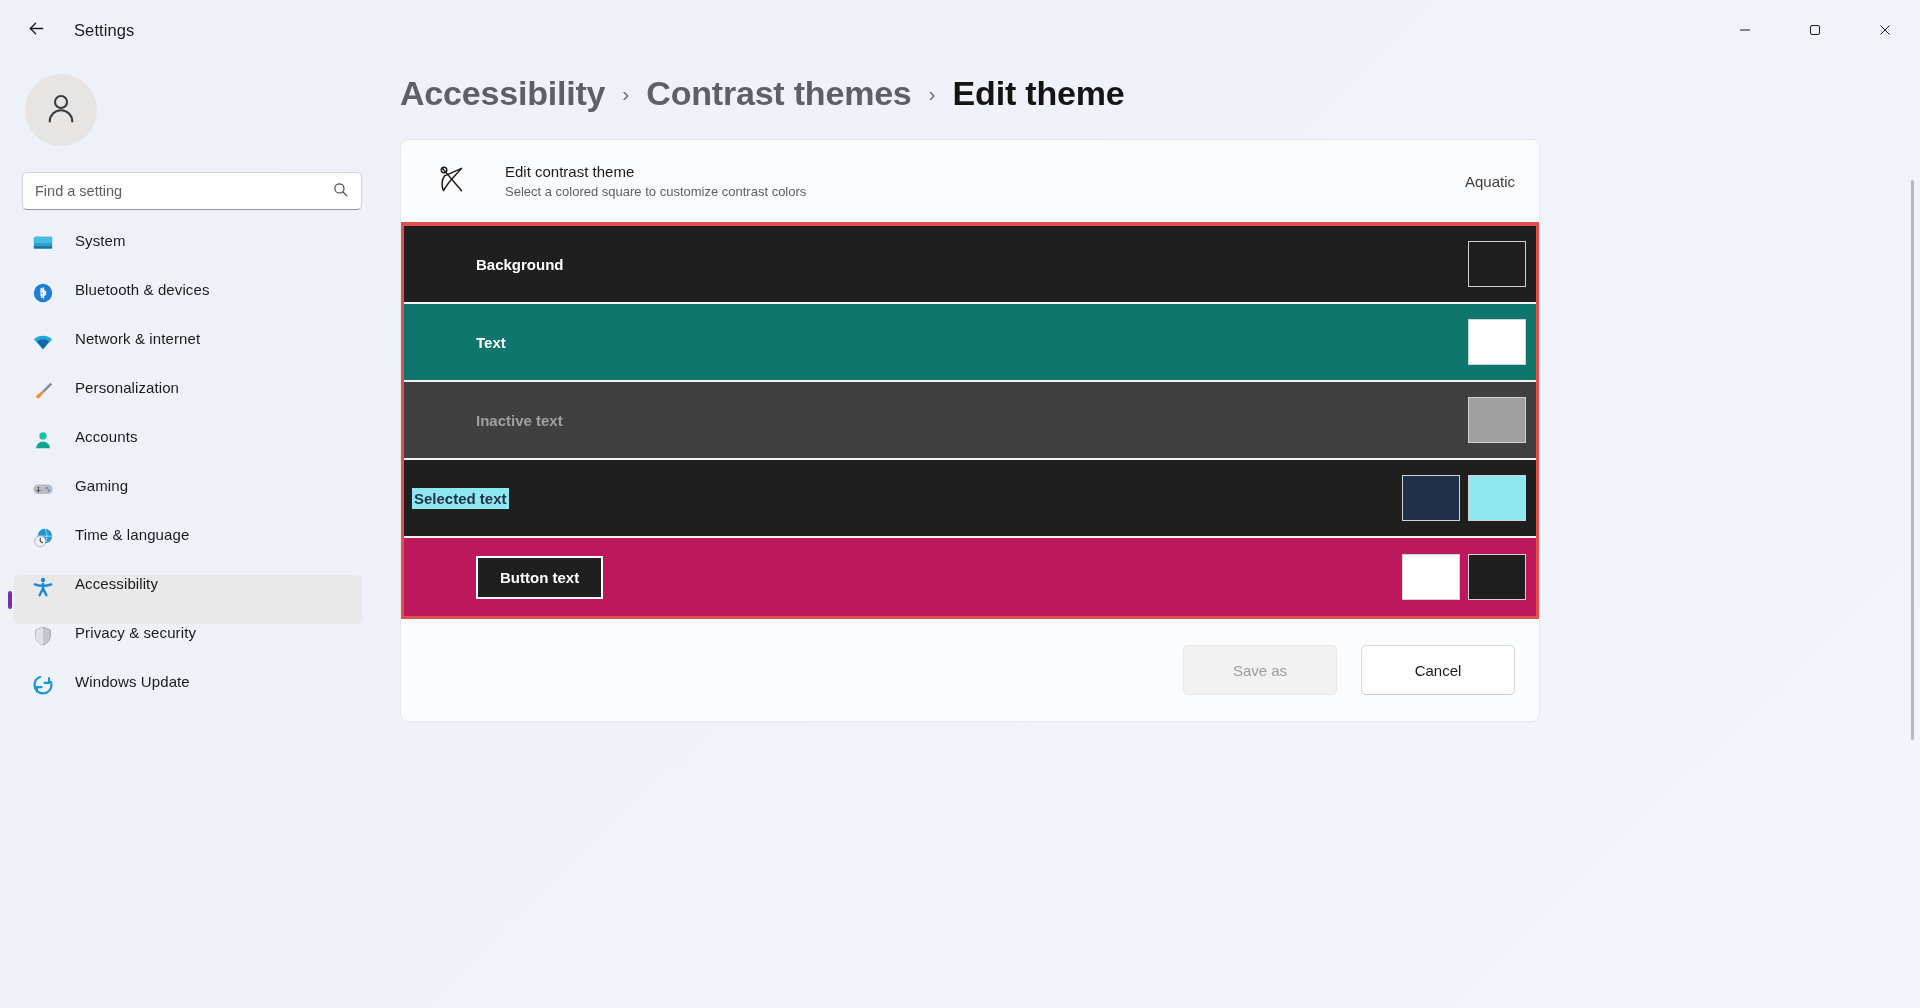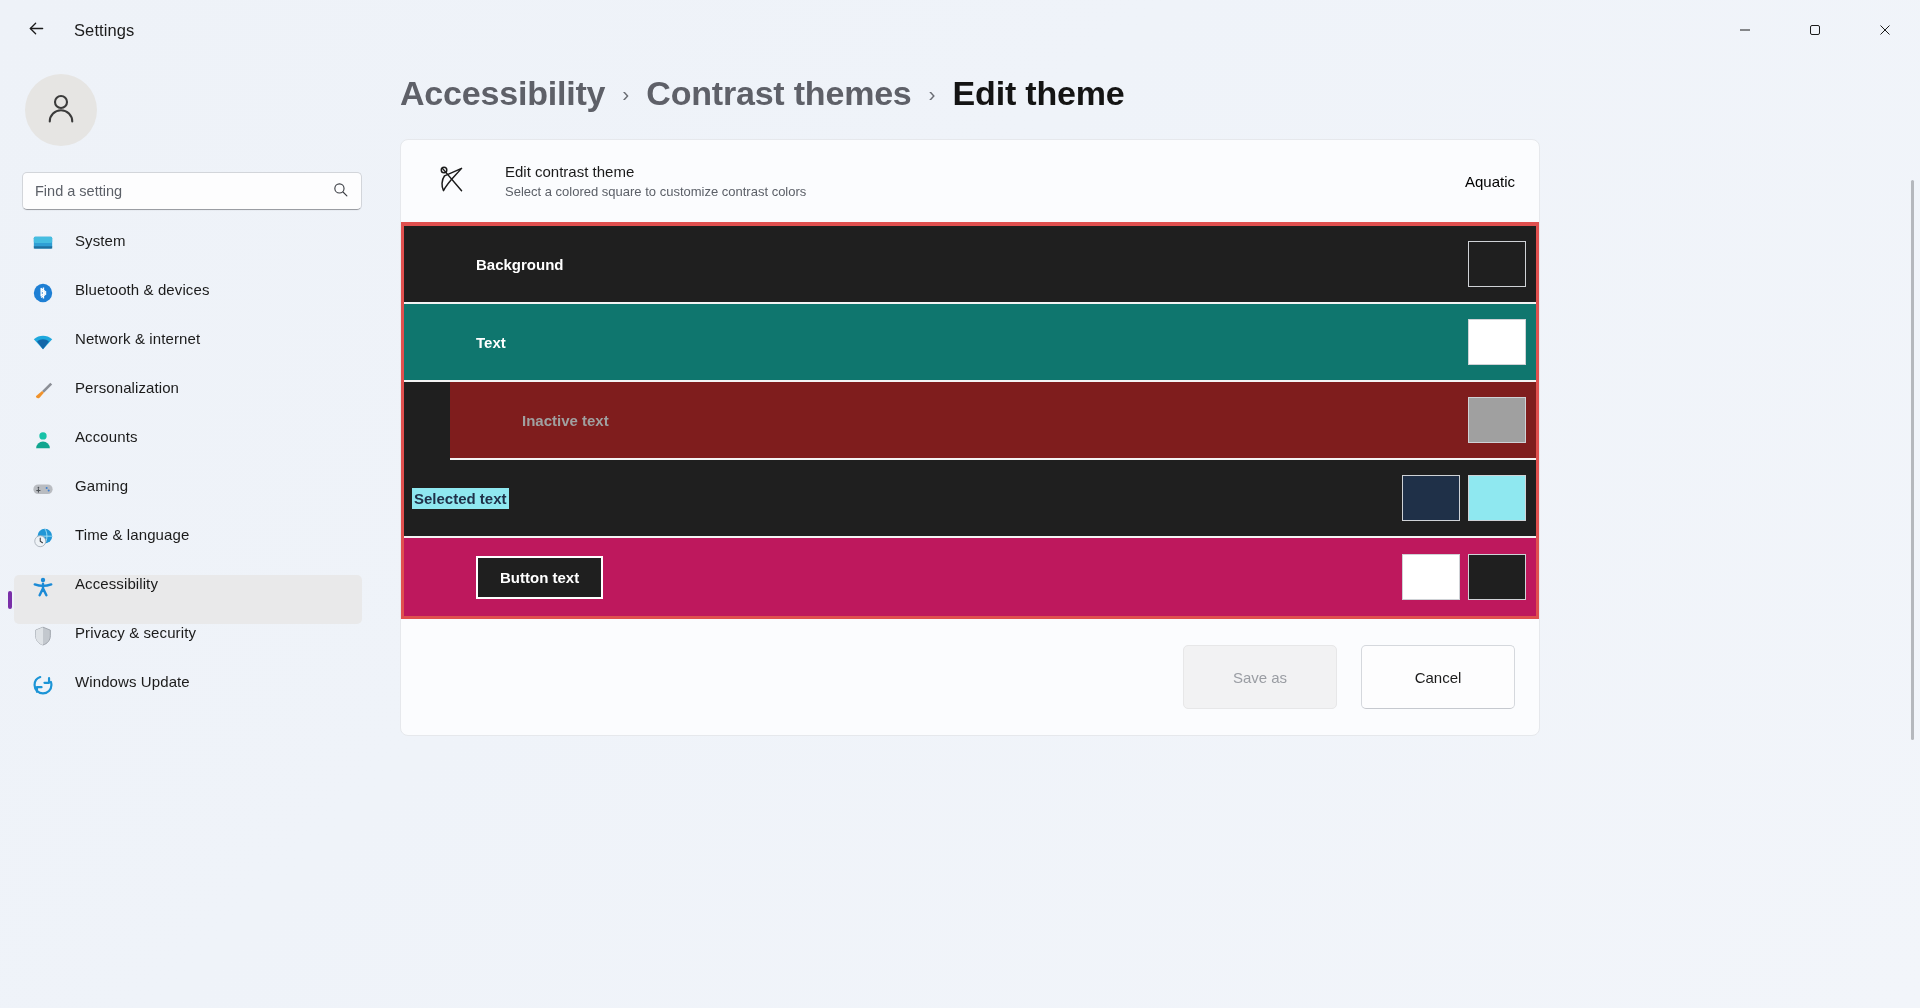--- a/index.html
+++ b/index.html
@@ -115,21 +115,21 @@
     overflow: hidden;
   }
   #card-header {
     display: flex; align-items: center;
     padding: 22px 24px 22px 34px;
   }
   #card-header-text { margin-left: 36px; }
   #card-title { font-size: 15px; color: #1b1b1b; font-weight: 400; }
   #card-sub { font-size: 13px; color: #5c6068; margin-top: 4px; }
   #theme-name {
-    margin-left: auto; font-size: 15px; color: #000000;
+    margin-left: auto; font-size: 15px; color: #404040;
   }
 
   
   #preview {
     border: 3px solid #e0504f;
     border-top-width: 4px;
     background: #1f1f1f;
   }
   .prow {
     height: 78px; display: flex; align-items: center;
@@ -160,21 +160,21 @@
     font-size: 15px; font-weight: 600;
     display: inline-block; cursor: pointer;
   }
 
   
   #card-footer {
     display: flex; justify-content: flex-end; gap: 24px;
     padding: 26px 24px 26px 0; align-items: center;
   }
   .act-btn {
-    min-width: 154px; height: 64px;
+    min-width: 154px; height: 50px;
     border-radius: 5px; font-size: 15px;
     font-family: inherit;
     display: flex; align-items: center; justify-content: center;
     cursor: pointer;
     text-align: center;
   }
   #save-as-btn {
     background: #f2f2f3; border: 1px solid #e7e7e8; color: #9a9da3;
     cursor: default;
   }
@@ -387,21 +387,21 @@
             <span class="swatches">
               <span class="swatch" style="background:#1f1f1f"></span>
             </span>
           </div>
           <div class="prow" style="background: #0f766e; border-bottom-color: rgb(243, 243, 243);">
             <span class="prow-label" style="color:#ffffff">Text</span>
             <span class="swatches">
               <span class="swatch" style="background:#ffffff"></span>
             </span>
           </div>
-          <div class="prow" style="background: #7f1d1d; border-bottom-color: rgb(243, 243, 243); margin-left: 46px;">
+          <div class="prow" style="background: #404040; border-bottom-color: rgb(243, 243, 243);">
             <span class="prow-label" style="color:#a0a0a0">Inactive text</span>
             <span class="swatches">
               <span class="swatch" style="background:#a0a0a0"></span>
             </span>
           </div>
           <div class="prow" style="background: rgb(31, 31, 31); border-bottom-color: rgb(243, 243, 243); padding-left: 8px;">
             <span class="prow-label sel-text" style="color:#1f3048;background:#8fe8f0">Selected text</span>
             <span class="swatches">
               <span class="swatch" style="background:#1f3048"></span>
               <span class="swatch" style="background:#8fe8f0"></span>

